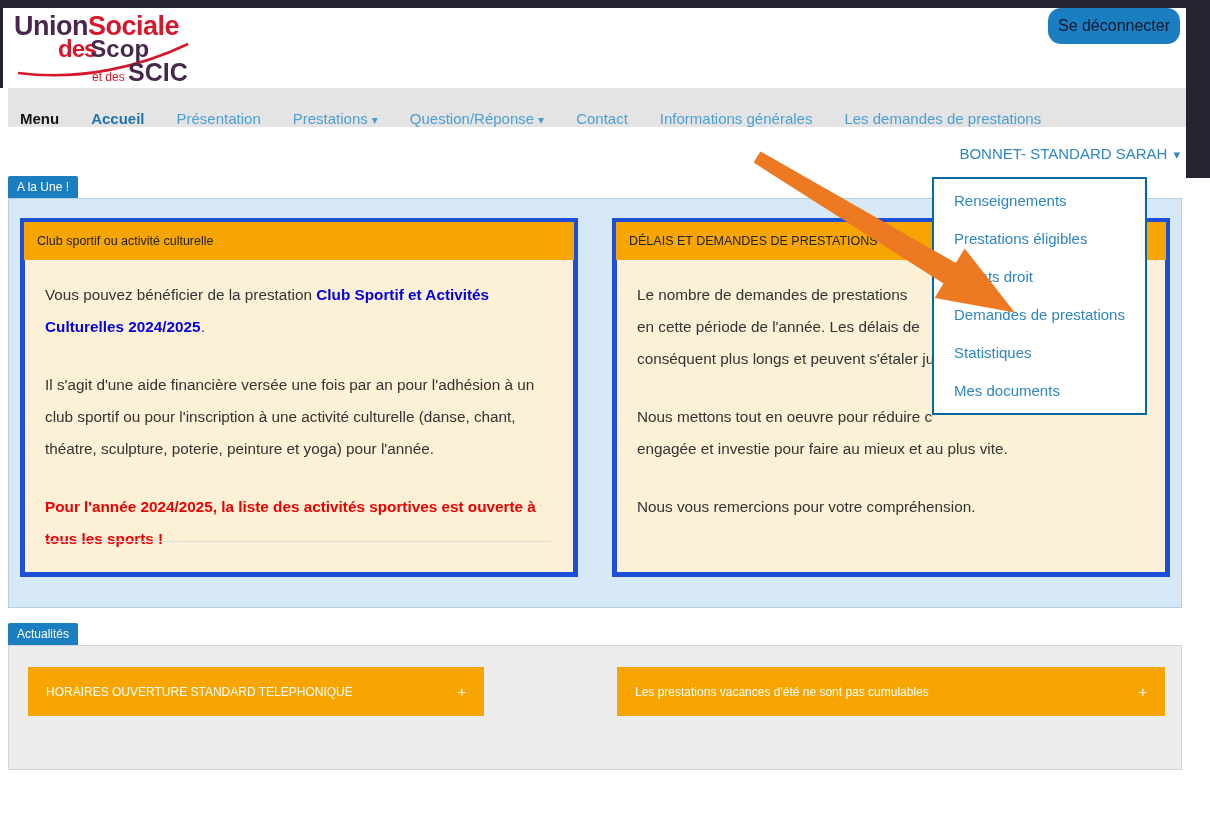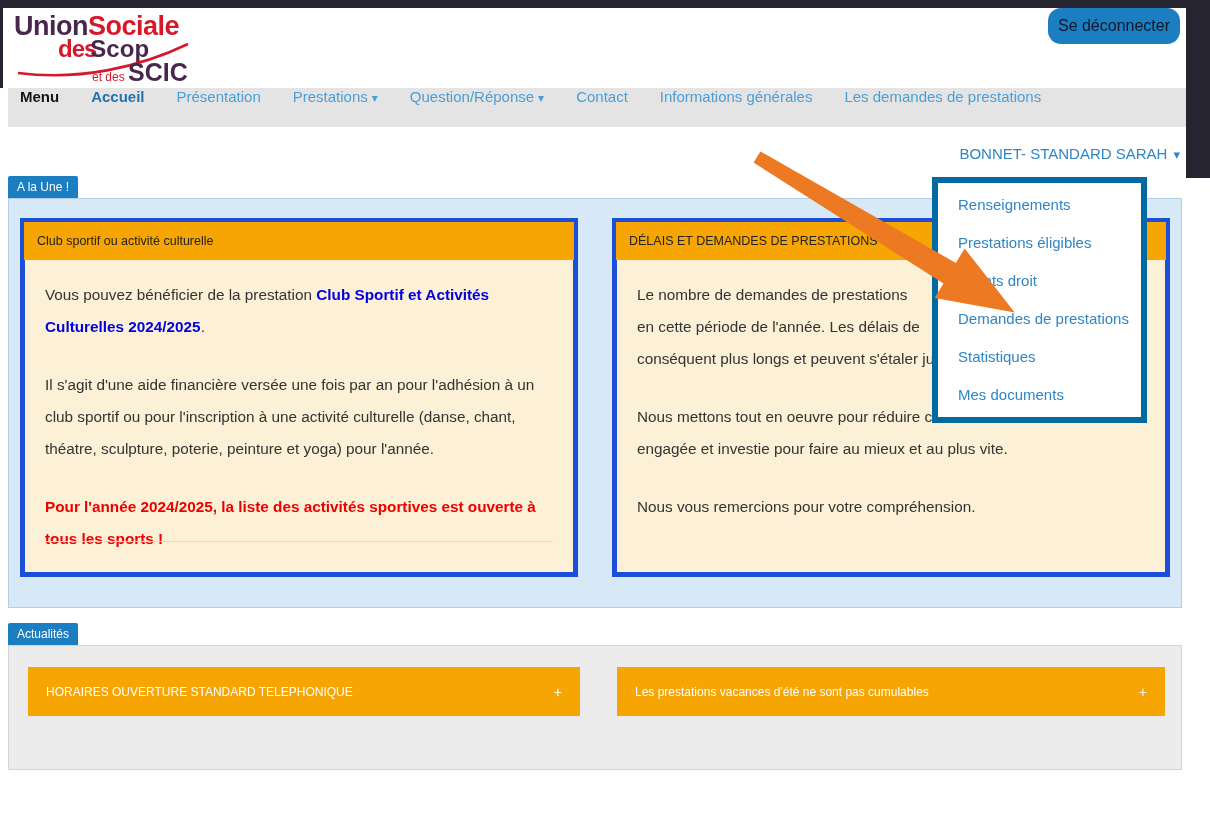--- a/index.html
+++ b/index.html
@@ -20,21 +20,21 @@
   .logo-l2 { position:absolute; left:48px; top:24px; font-size:24px; }
   .logo-l2 .lg-red { letter-spacing:-1px; margin-right:-6px; }
   .logo-l3 { position:absolute; left:82px; top:47px; font-size:12px; }
   .logo-l3 .lg-purple { font-size:25px; }
 
   .logout-btn { position:absolute; left:1048px; top:8px; width:132px; height:36px;
     background:#1b7ec0; color:#0f172a; font-size:16px; border:none; border-radius:13px; cursor:pointer;
     font-family:"Liberation Sans", sans-serif; }
 
   .navbar { position:absolute; left:8px; top:88px; width:1178px; height:39px; background:#e4e4e4;
-    display:flex; align-items:flex-start; gap:32px; padding-left:12px; font-size:15px; white-space:nowrap; }
+    display:flex; align-items:flex-end; gap:32px; padding-left:12px; font-size:15px; white-space:nowrap; }
   .nav-menu-label { font-weight:bold; color:#141414; }
   .nav-link { color:#4c9fd4; text-decoration:none; }
   .nav-link.active { color:#1f74ad; font-weight:bold; }
   .nav-caret { font-size:12px; margin-left:4px; }
 
   .user-row { position:absolute; right:30px; top:145px; color:#2e86c4; font-size:15px; cursor:pointer; }
   .user-caret { font-size:13px; margin-left:6px; }
 
   .badge { position:absolute; height:22px; line-height:22px; padding:0 9px; background:#1b7ec0;
     color:#fff; font-size:12px; border-radius:2px 2px 0 0; }
@@ -53,30 +53,30 @@
   .card-head { height:38px; line-height:38px; background:#f6a502; color:#222;
     font-size:12.5px; padding-left:13px; margin:-1px; }
   .card-body { padding:20px 20px 0 20px; font-size:15.3px; line-height:32px; color:#333; }
   .card-body p { margin:0 0 26px 0; }
   .hl-blue { color:#0000e0; font-weight:bold; }
   .txt-red { color:#ee0000; font-weight:bold; }
   .card-divider { position:absolute; left:20px; right:20px; bottom:30px; border-top:1px solid #ddd; }
   .ln { display:block; }
 
   .dropdown { position:absolute; left:932px; top:177px; width:215px; background:#fff;
-    border:6px solid #0369a1; z-index:5; padding:3px 0; }
+    border:2px solid #0369a1; z-index:5; padding:3px 0; }
   .dropdown-item { display:block; line-height:38px; padding-left:20px; color:#2e86c4;
     font-size:15px; text-decoration:none; cursor:pointer; }
 
   .arrow-annotation { position:absolute; left:720px; top:120px; z-index:10; pointer-events:none; }
 
   .newsbar { position:absolute; top:667px; height:49px; background:#f6a502; color:#fff;
     font-size:12px; display:flex; align-items:center; justify-content:space-between;
     padding:0 18px; z-index:2; cursor:pointer; }
-  .newsbar-1 { left:28px; width:552px; }
+  .newsbar-1 { left:28px; width:456px; }
   .newsbar-2 { left:617px; width:548px; }
   .news-plus { font-size:14px; }
 </style>
 </head>
 <body>
 
 <div class="page">
 
   <div class="topbar"></div>
   <div class="leftedge"></div>

